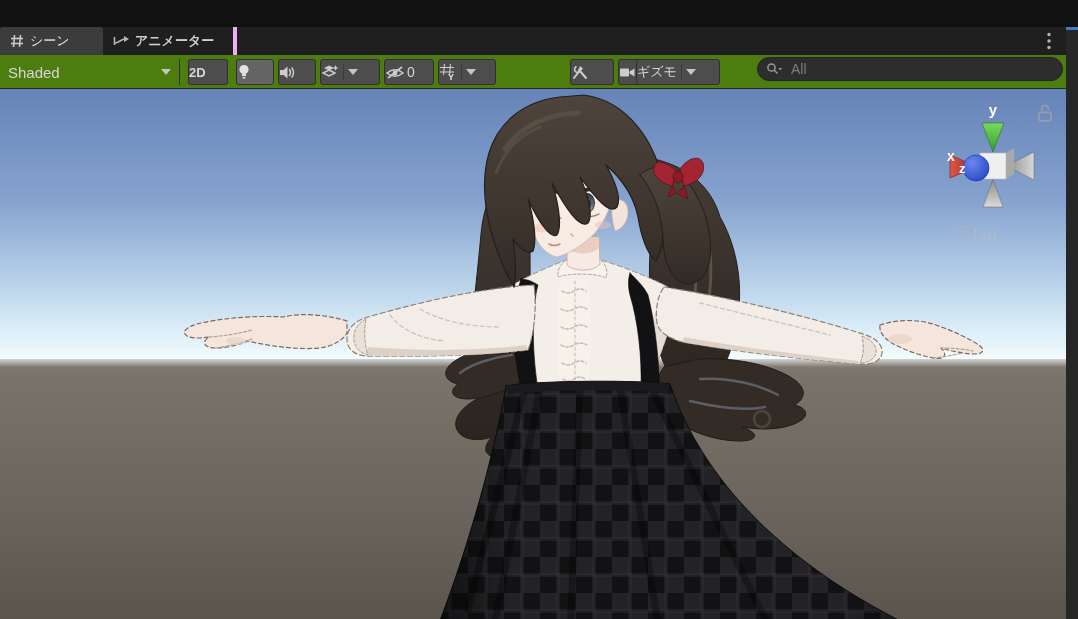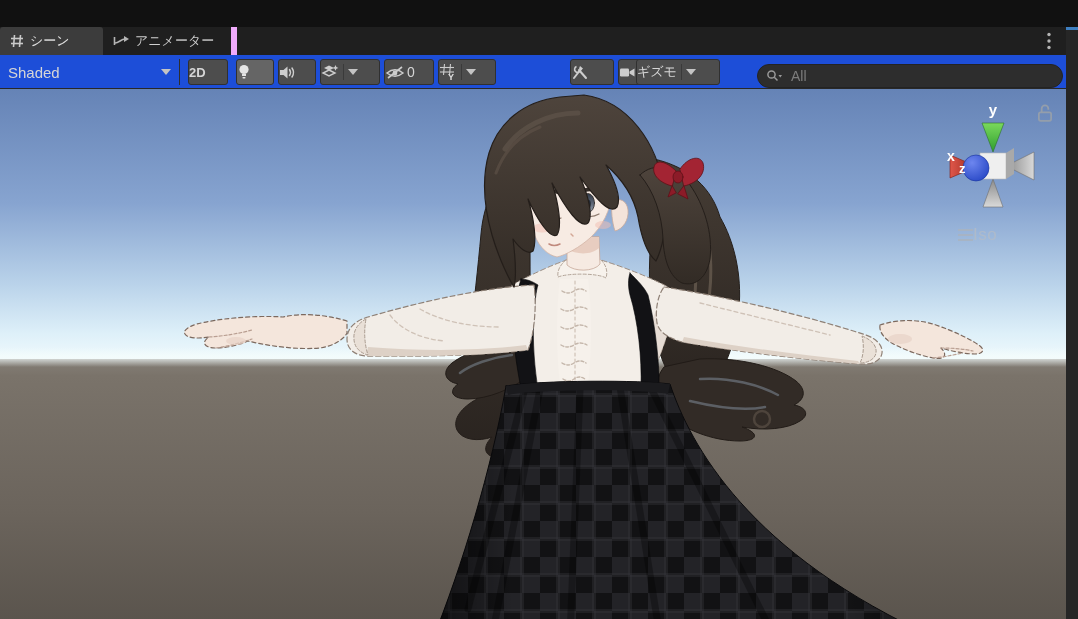--- a/index.html
+++ b/index.html
@@ -6,46 +6,46 @@
   .window{
     position:relative;width:1078px;height:619px;overflow:hidden;
     background:#3c3c3c;font-family:"Liberation Sans",sans-serif;margin-top:27px;
     -webkit-font-smoothing:antialiased;
   }
   
   .tabbar{position:absolute;left:0;top:0;width:1066px;height:28px;background:#1f1f1f;}
   .tab{position:absolute;top:0;height:28px;display:flex;align-items:center;gap:6px;
        padding:0 10px;box-sizing:border-box;color:#cfcfcf;font-size:13px;cursor:default;}
   .tab.active{left:0;width:103px;background:#3c3c3c;border-radius:3px 3px 0 0;color:#e2e2e2;}
-  .tab.inactive{left:103px;width:134px;border-right:6px solid #f0abfc;}
+  .tab.inactive{left:103px;width:134px;border-right:4px solid #f0abfc;font-weight:bold;}
   .kebab{position:absolute;left:1040px;top:3px;width:18px;height:22px;display:flex;
          align-items:center;justify-content:center;}
   
-  .toolbar{position:absolute;left:0;top:28px;width:1066px;height:34px;background:#1d4ed8;
+  .toolbar{position:absolute;left:0;top:28px;width:1066px;height:34px;background:#4d7c0f;
            border-bottom:1px solid #282828;box-sizing:border-box;}
   .tb{position:absolute;top:4px;height:26px;display:flex;align-items:center;box-sizing:border-box;
       color:#d6d6d6;font-size:13px;}
   .btn{background:#4d4d4d;border:1px solid #303030;border-radius:3px;justify-content:flex-start;}
   .btn.active{background:#656565;}
   .shaded{left:0;width:180px;padding:0 8px;border-right:1px solid #2e2e2e;justify-content:space-between;}
   .caret{width:0;height:0;border-left:5px solid transparent;border-right:5px solid transparent;
          border-top:6px solid #c4c4c4;}
   .vdiv{width:1px;height:16px;background:#3a3a3a;margin:0 4px;}
-  .search{left:757px;width:306px;height:24px;top:9px;background:#2d2d2d;border:1px solid #232323;
+  .search{left:757px;width:306px;height:24px;top:2px;background:#2d2d2d;border:1px solid #232323;
           border-radius:12px;display:flex;align-items:center;padding:0 8px;gap:6px;}
   .search input{background:transparent;border:none;outline:none;color:#bdbdbd;font-size:14px;
                 width:250px;font-family:"Liberation Sans",sans-serif;}
   .search input::placeholder{color:#7c7c7c;}
   .num{font-size:14px;color:#d6d6d6;margin-left:2px;}
   
   .viewport{position:absolute;left:0;top:62px;width:1066px;height:548px;overflow:hidden;background:#6787ba;}
   .scene-svg{position:absolute;left:0;top:0;}
   .gizmo{position:absolute;left:936px;top:6px;width:110px;height:124px;}
   .lock{position:absolute;left:1036px;top:14px;width:18px;height:20px;}
-  .iso{position:absolute;left:958px;top:136px;display:flex;align-items:center;
+  .iso{position:absolute;left:958px;top:136px;display:flex;align-items:flex-start;
        color:#b3bcc8;opacity:.8;font-size:17px;letter-spacing:.5px;}
   .iso .bars{display:flex;flex-direction:column;gap:3px;}
   .iso .bars i{display:block;width:15px;height:2px;background:#aab3bf;}
   
   .bottombar{position:absolute;left:0;top:610px;width:1066px;height:9px;background:#262626;
              border-top:2px solid #151515;box-sizing:border-box;}
   .partial-tab{position:absolute;left:75px;top:2px;width:232px;height:7px;background:#3a3a3a;
                border-radius:6px 6px 0 0;}
   .rightstrip{position:absolute;left:1066px;top:0;width:12px;height:619px;background:#262626;}
   .rightstrip .accent{position:absolute;left:0;top:0;width:12px;height:3px;background:#3e7fc1;}

